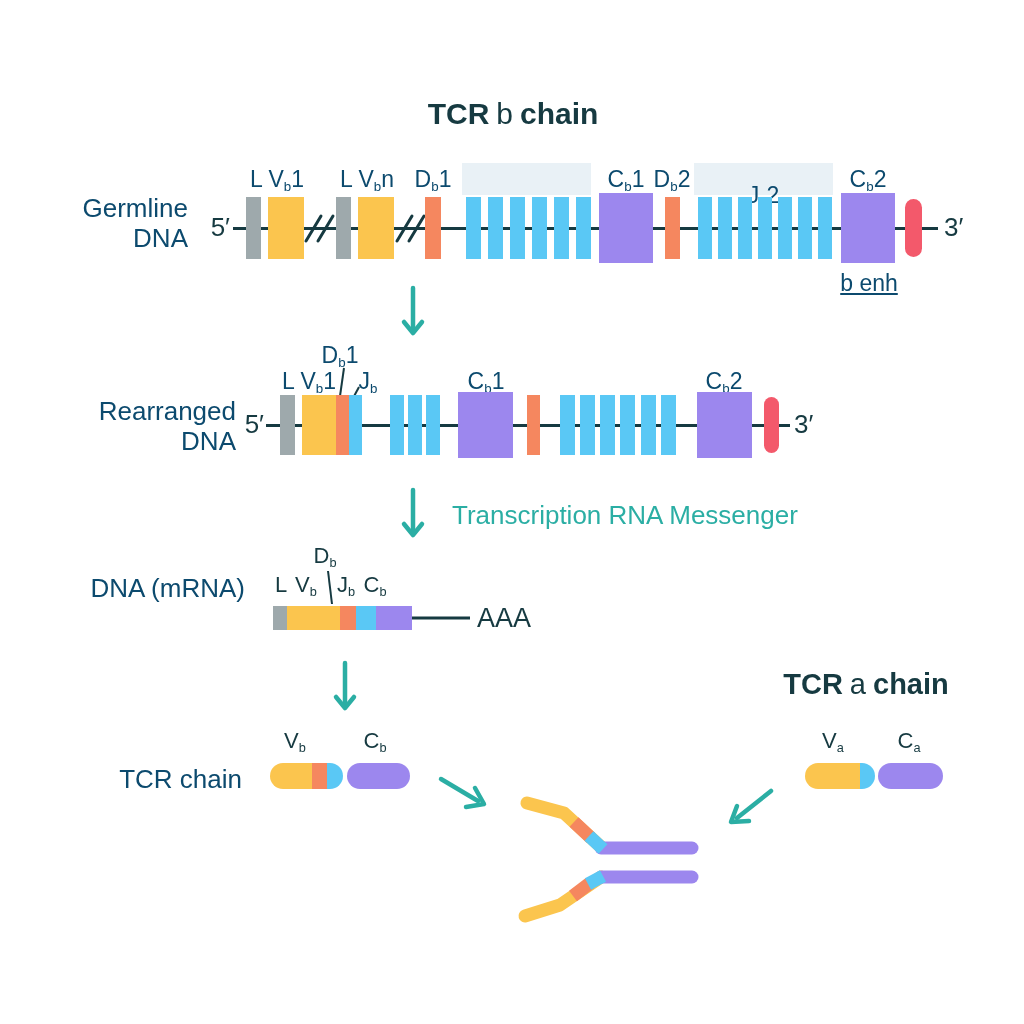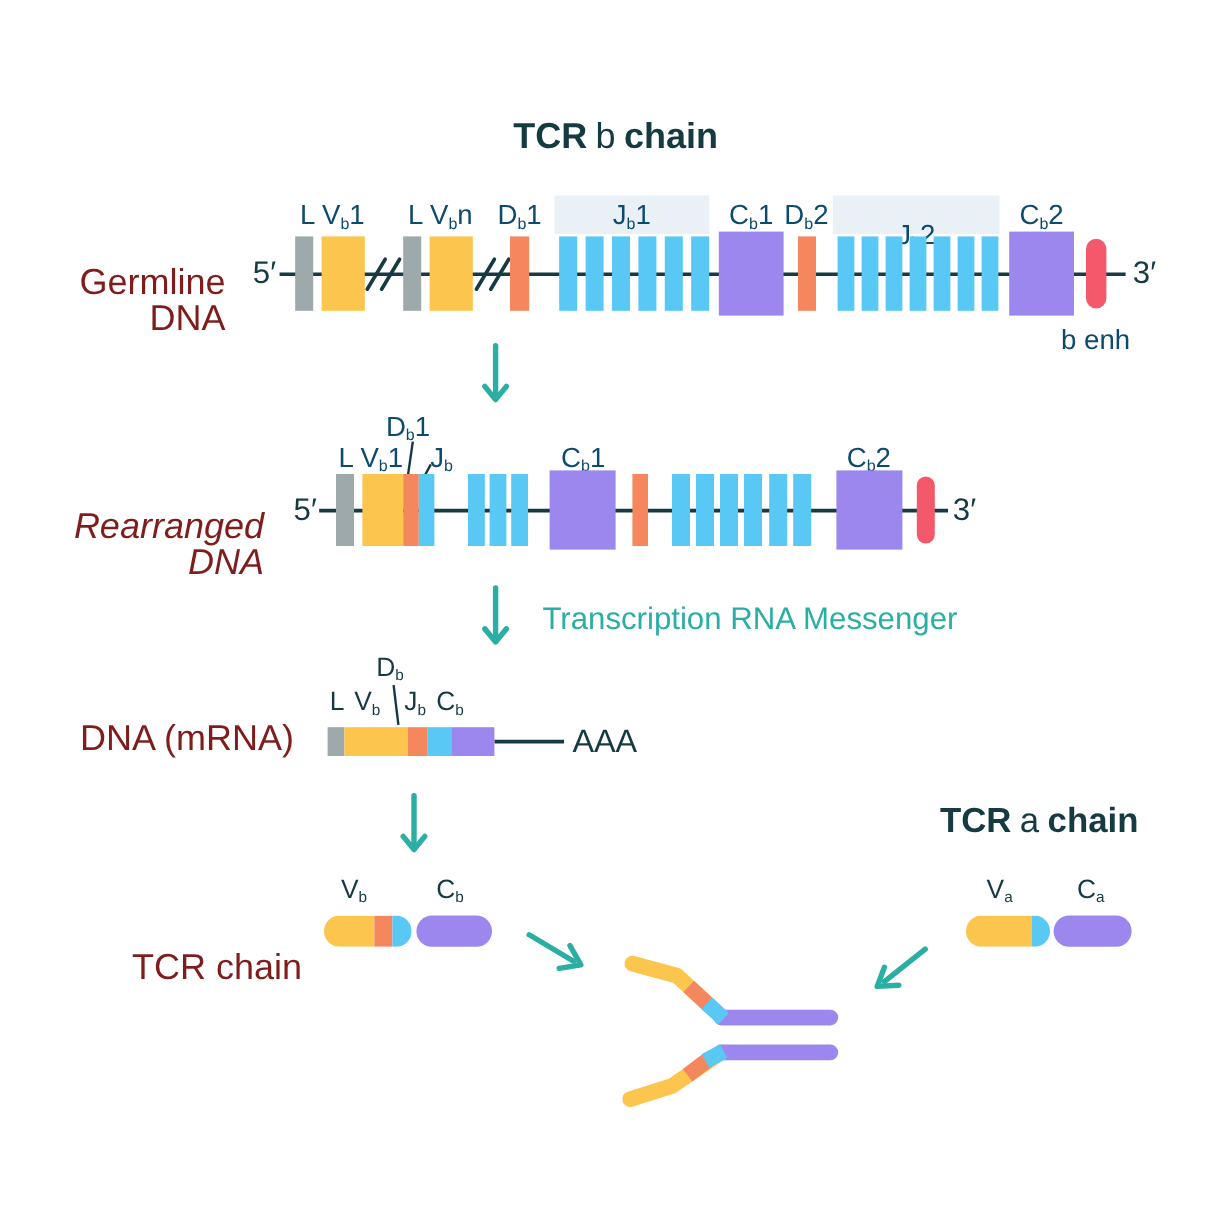--- a/index.html
+++ b/index.html
@@ -9,21 +9,21 @@
   .seg{position:absolute;}
   .c-gray{background:#9EA9AC;}
   .c-yellow{background:#FBC54E;}
   .c-orange{background:#F5875F;}
   .c-blue{background:#5AC8F5;}
   .c-purple{background:#9C87EE;}
   .c-red{background:#F3596B;border-radius:9px;}
   .hl{position:absolute;background:#E9F1F6;}
   .lbl{position:absolute;font-size:23px;line-height:30px;color:#0c4a6e;text-align:center;white-space:nowrap;}
   .lbl .s, .plbl .s{font-size:0.58em;vertical-align:-0.28em;letter-spacing:0;}
-  .rowlbl{position:absolute;color:#7f1d1d;font-size:30px;line-height:30px;text-align:right;white-space:nowrap;margin-top:28px;}
+  .rowlbl{position:absolute;color:#0c4a6e;font-size:26px;line-height:30px;text-align:right;white-space:nowrap;}
   .teal{position:absolute;color:#2BAEA4;font-size:26px;line-height:30px;white-space:nowrap;}
   .prime{position:absolute;font-size:26px;line-height:30px;color:#163A41;white-space:nowrap;}
   .title{position:absolute;font-size:30px;line-height:34px;font-weight:700;color:#163A41;text-align:center;white-space:nowrap;}
   .title .reg{font-weight:400;margin:0 7px;}
   .plbl{position:absolute;font-size:22px;line-height:26px;color:#163A41;text-align:center;white-space:nowrap;}
   .pill{position:absolute;height:26px;border-radius:13px;overflow:hidden;display:flex;}
   .pill > div{height:100%;}
 </style>
 </head>
 <body>
@@ -99,21 +99,20 @@
   </div>
   <div class="prime" style="left:196px;top:212px;width:34px;text-align:right;">5′</div>
   <div class="prime" style="left:944px;top:212px;">3′</div>
 
   <div class="hl" style="left:462px;top:163px;width:129px;height:32px;"></div>
   <div class="hl" style="left:694px;top:163px;width:139px;height:32px;"></div>
 
   <div class="lbl" style="left:227px;top:164px;width:100px;"><span>L V</span><span class="s">b</span><span>1</span></div>
   <div class="lbl" style="left:317px;top:164px;width:100px;"><span>L V</span><span class="s">b</span><span>n</span></div>
   <div class="lbl" style="left:398px;top:164px;width:70px;"><span>D</span><span class="s">b</span><span>1</span></div>
-  <div class="lbl" style="left:462px;top:164px;width:129px;"><span>J</span><span class="s">b</span><span>1</span></div>
   <div class="lbl" style="left:591px;top:164px;width:70px;"><span>C</span><span class="s">b</span><span>1</span></div>
   <div class="lbl" style="left:637px;top:164px;width:70px;"><span>D</span><span class="s">b</span><span>2</span></div>
   <div class="lbl" style="left:694px;top:180px;width:139px;"><span>J</span><span class="s">b</span><span>2</span></div>
   <div class="lbl" style="left:833px;top:164px;width:70px;"><span>C</span><span class="s">b</span><span>2</span></div>
 
   <div class="seg c-gray" style="left:246px;top:197px;width:15px;height:62px;"></div>
   <div class="seg c-yellow" style="left:268px;top:197px;width:36px;height:62px;"></div>
   <div class="seg c-gray" style="left:336px;top:197px;width:15px;height:62px;"></div>
   <div class="seg c-yellow" style="left:358px;top:197px;width:36px;height:62px;"></div>
   <div class="seg c-orange" style="left:425px;top:197px;width:16px;height:62px;"></div>
@@ -127,24 +126,24 @@
   <div class="seg c-orange" style="left:665px;top:197px;width:15px;height:62px;"></div>
   <div class="seg c-blue" style="left:698px;top:197px;width:14px;height:62px;"></div>
   <div class="seg c-blue" style="left:718px;top:197px;width:14px;height:62px;"></div>
   <div class="seg c-blue" style="left:738px;top:197px;width:14px;height:62px;"></div>
   <div class="seg c-blue" style="left:758px;top:197px;width:14px;height:62px;"></div>
   <div class="seg c-blue" style="left:778px;top:197px;width:14px;height:62px;"></div>
   <div class="seg c-blue" style="left:798px;top:197px;width:14px;height:62px;"></div>
   <div class="seg c-blue" style="left:818px;top:197px;width:14px;height:62px;"></div>
   <div class="seg c-purple" style="left:841px;top:193px;width:54px;height:70px;"></div>
   <div class="seg c-red" style="left:905px;top:199px;width:17px;height:58px;"></div>
-  <div class="lbl" style="left:870px;top:268px;width:86px;">b enh</div>
-
-
-  <div class="rowlbl" style="left:58px;top:396px;width:162px;font-style:italic;">
+  <div class="lbl" style="left:826px;top:268px;width:86px;text-decoration:underline;">b enh</div>
+
+
+  <div class="rowlbl" style="left:74px;top:396px;width:162px;">
     <div>Rearranged</div>
     <div>DNA</div>
   </div>
   <div class="prime" style="left:230px;top:409px;width:34px;text-align:right;">5′</div>
   <div class="prime" style="left:794px;top:409px;">3′</div>
 
   <div class="lbl" style="left:305px;top:340px;width:70px;"><span>D</span><span class="s">b</span><span>1</span></div>
   <div class="lbl" style="left:260px;top:366px;width:98px;"><span>L V</span><span class="s">b</span><span>1</span></div>
   <div class="lbl" style="left:350px;top:366px;width:36px;"><span>J</span><span class="s">b</span><span></span></div>
   <div class="lbl" style="left:451px;top:366px;width:70px;"><span>C</span><span class="s">b</span><span>1</span></div>

